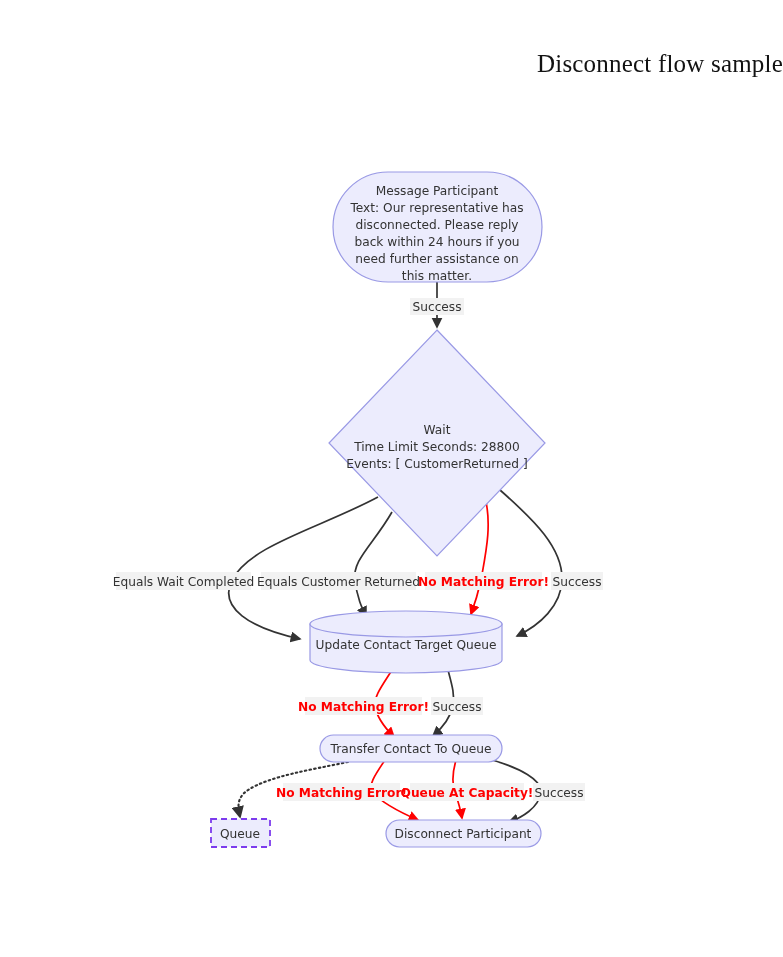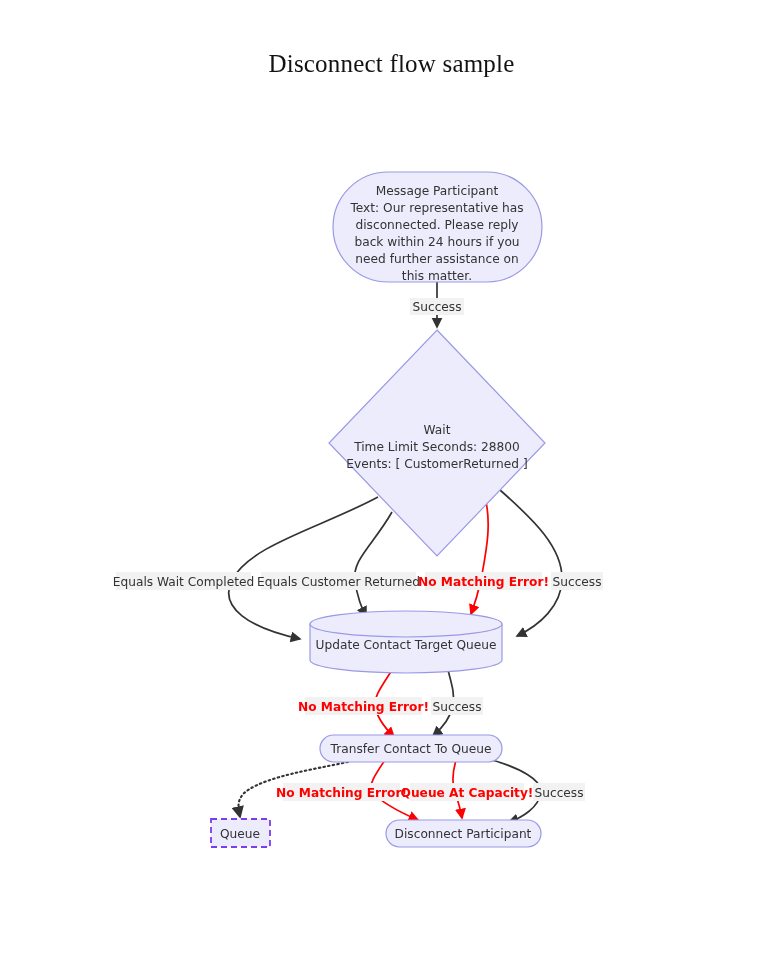--- a/index.html
+++ b/index.html
@@ -17,21 +17,21 @@
   #canvas {
     position: relative;
     width: 783px;
     height: 957px;
   }
   #title {
     position: absolute;
     left: 0;
     top: 50px;
     width: 783px;
-    text-align: center;
+    text-align: right;
     font-family: "Liberation Serif", "DejaVu Serif", serif;
     font-size: 25px;
     font-weight: normal;
     color: #121212;
     letter-spacing: 0.2px;
   }
   svg#flow {
     position: absolute;
     left: 0;
     top: 0;

